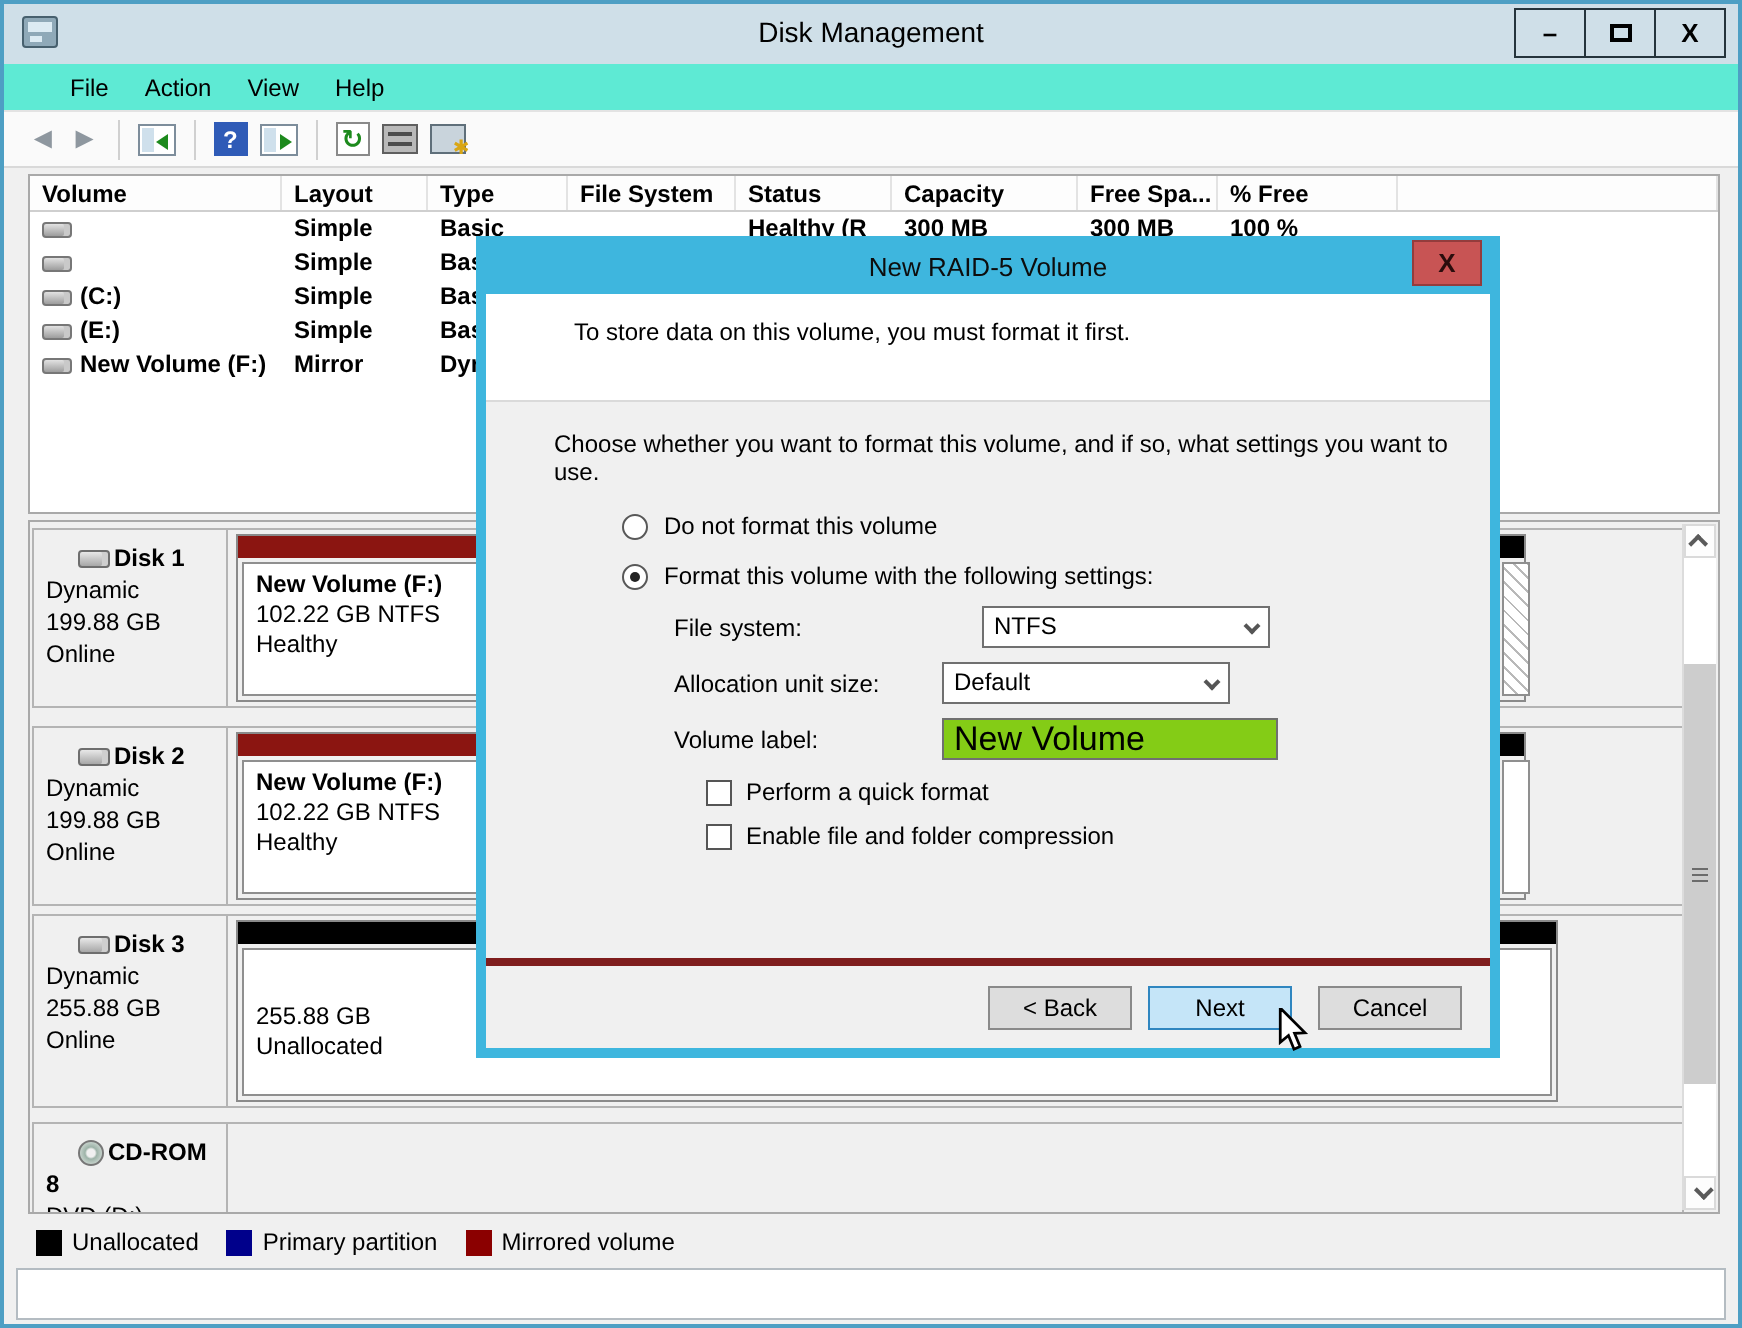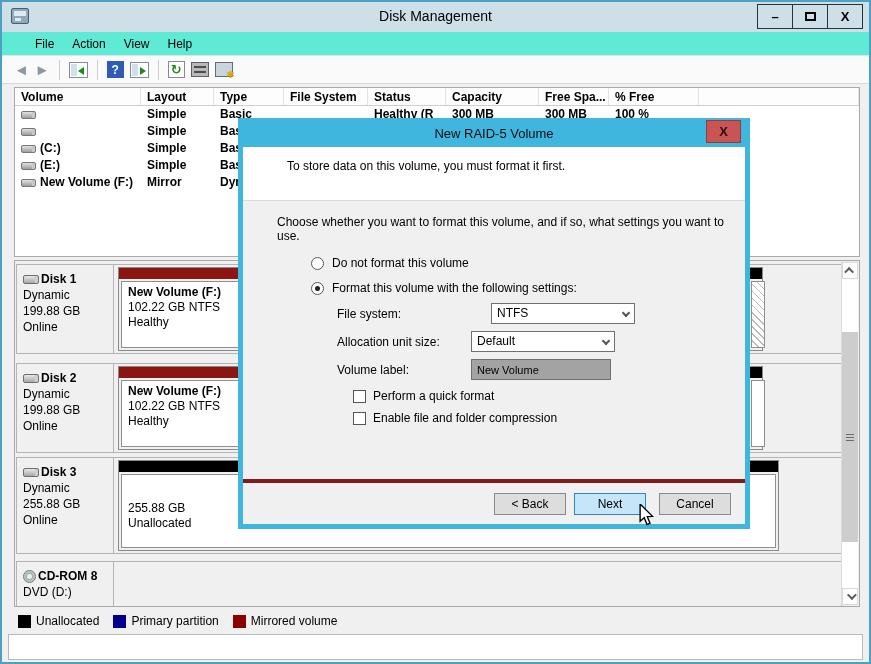--- a/index.html
+++ b/index.html
@@ -58,21 +58,21 @@
                background:linear-gradient(#e2e2e2,#9d9d9d); border:1px solid #777; border-radius:2px;
                box-shadow:inset -3px 0 0 #c9c9c9; }
 
   
   .disk-panel { position:absolute; left:12px; top:258px; width:846px; height:347px;
                 background:#f0f0f0; border:1px solid #a9a9a9; overflow:hidden; }
   .disk-row { position:absolute; left:1px; width:826px; background:#f0f0f0;
               border:1px solid #b4b4b4; }
   .disk-head { position:absolute; left:0; top:0; bottom:0; width:97px; border-right:1px solid #b4b4b4;
                padding:6px 4px 0 6px; line-height:16px; }
-  .disk-head b { font-size:12px; }
+  .disk-head b { font-size:12px;margin-left:16px; }
   .hdd-ico { display:inline-block; width:16px; height:9px; margin-right:2px; vertical-align:middle;
              background:linear-gradient(#e8e8e8,#a7a7a7); border:1px solid #6e6e6e; border-radius:2px;
              box-shadow:inset -3px 0 0 #cfcfcf; }
   .cd-ico { display:inline-block; width:13px; height:13px; margin-right:2px; vertical-align:middle;
             border-radius:50%; background:radial-gradient(circle,#f0f0f0 0 2px,#9db3a8 3px,#cdd8d2 6px); border:1px solid #777; }
   .vol-cell { position:absolute; top:2px; bottom:2px; border:1px solid #8a8a8a; background:#f0f0f0; }
   .vol-band { position:absolute; left:0; top:0; right:0; height:11px; }
   .vol-inner { position:absolute; left:2px; right:2px; top:13px; bottom:2px; background:#fff;
                border:1px solid #8f8f8f; padding:3px 6px; line-height:15px; overflow:hidden; }
   .vol-inner b { font-size:12px; }
@@ -111,22 +111,22 @@
   .dlg-body { flex:1 1 auto; position:relative; background:#f0f0f0; }
   .dlg-instr { position:absolute; left:34px; top:14px; width:460px; }
   .radio-row { position:absolute; left:68px; display:flex; align-items:center; gap:8px; }
   .radio { width:13px; height:13px; border:1px solid #585858; border-radius:50%; background:#fff; position:relative; }
   .radio.sel:after { content:""; position:absolute; left:3px; top:3px; width:5px; height:5px; border-radius:50%; background:#222; }
   .fld-label { position:absolute; left:94px; }
   .combo { position:absolute; left:228px; width:144px; height:21px; background:#fff; border:1px solid #707070;
            padding:2px 18px 0 5px; }
   .combo .arr { position:absolute; right:5px; top:6px; width:6px; height:6px;
                 border-left:2px solid #555; border-top:2px solid #555; transform:rotate(225deg); }
-  .txtbox { position:absolute; left:228px; width:140px; height:21px; background:#a3a3a3; border:1px solid #707070;
-            padding:0 5px; font-family:inherit; font-size:11px; }
+  .txtbox { position:absolute; left:228px; width:168px; height:21px; background:#84cc16; border:1px solid #707070;
+            padding:0 5px; font-family:inherit; font-size:17px; }
   .chk-row { position:absolute; left:110px; display:flex; align-items:center; gap:7px; }
   .checkbox { width:13px; height:13px; border:1px solid #555; background:#fff; }
   .dlg-btnbar { flex:0 0 45px; border-top:4px solid #7f1d1d; display:flex; align-items:center;
                 justify-content:flex-end; padding-right:14px; background:#f0f0f0; }
   .btn { width:72px; height:22px; background:#ddd; border:1px solid #8a8a8a; text-align:center;
          line-height:20px; }
   .btn.next { background:#c5e5f8; border:1px solid #2f86c0; margin-left:8px; }
   .btn.cancel { margin-left:13px; }
   .cursor { position:absolute; left:395px; top:381px; z-index:60; pointer-events:none; }
 </style>

